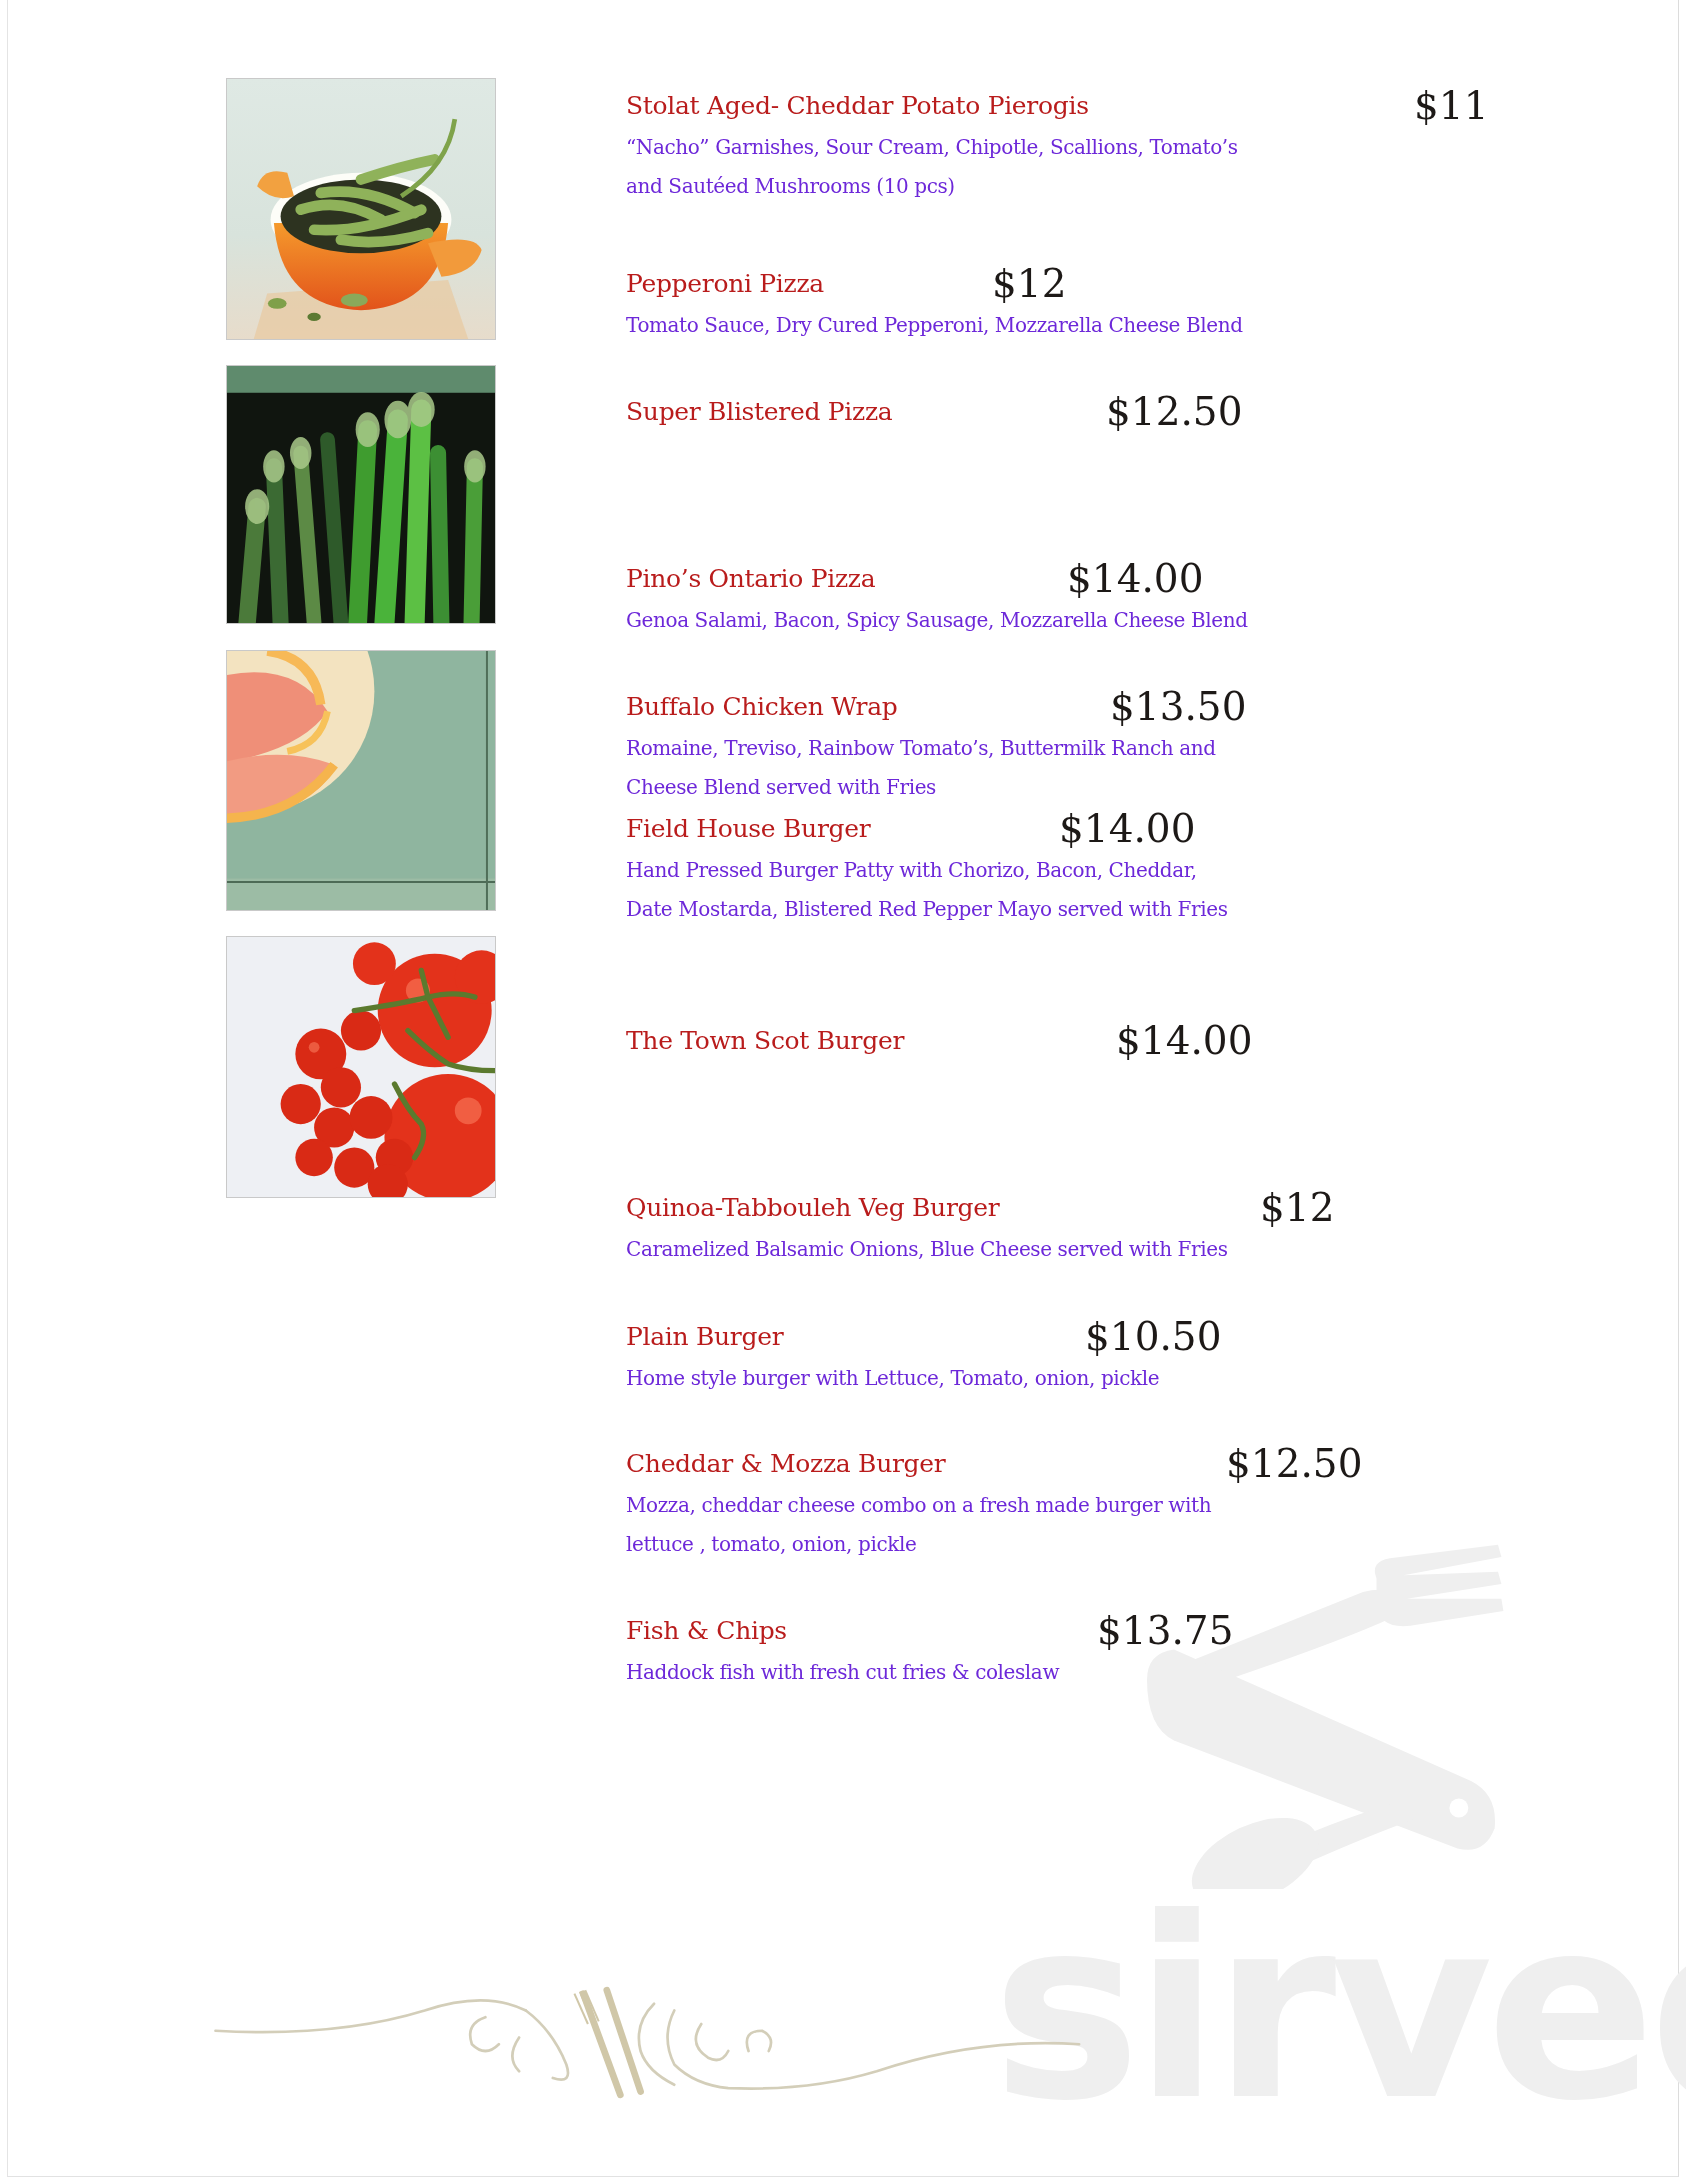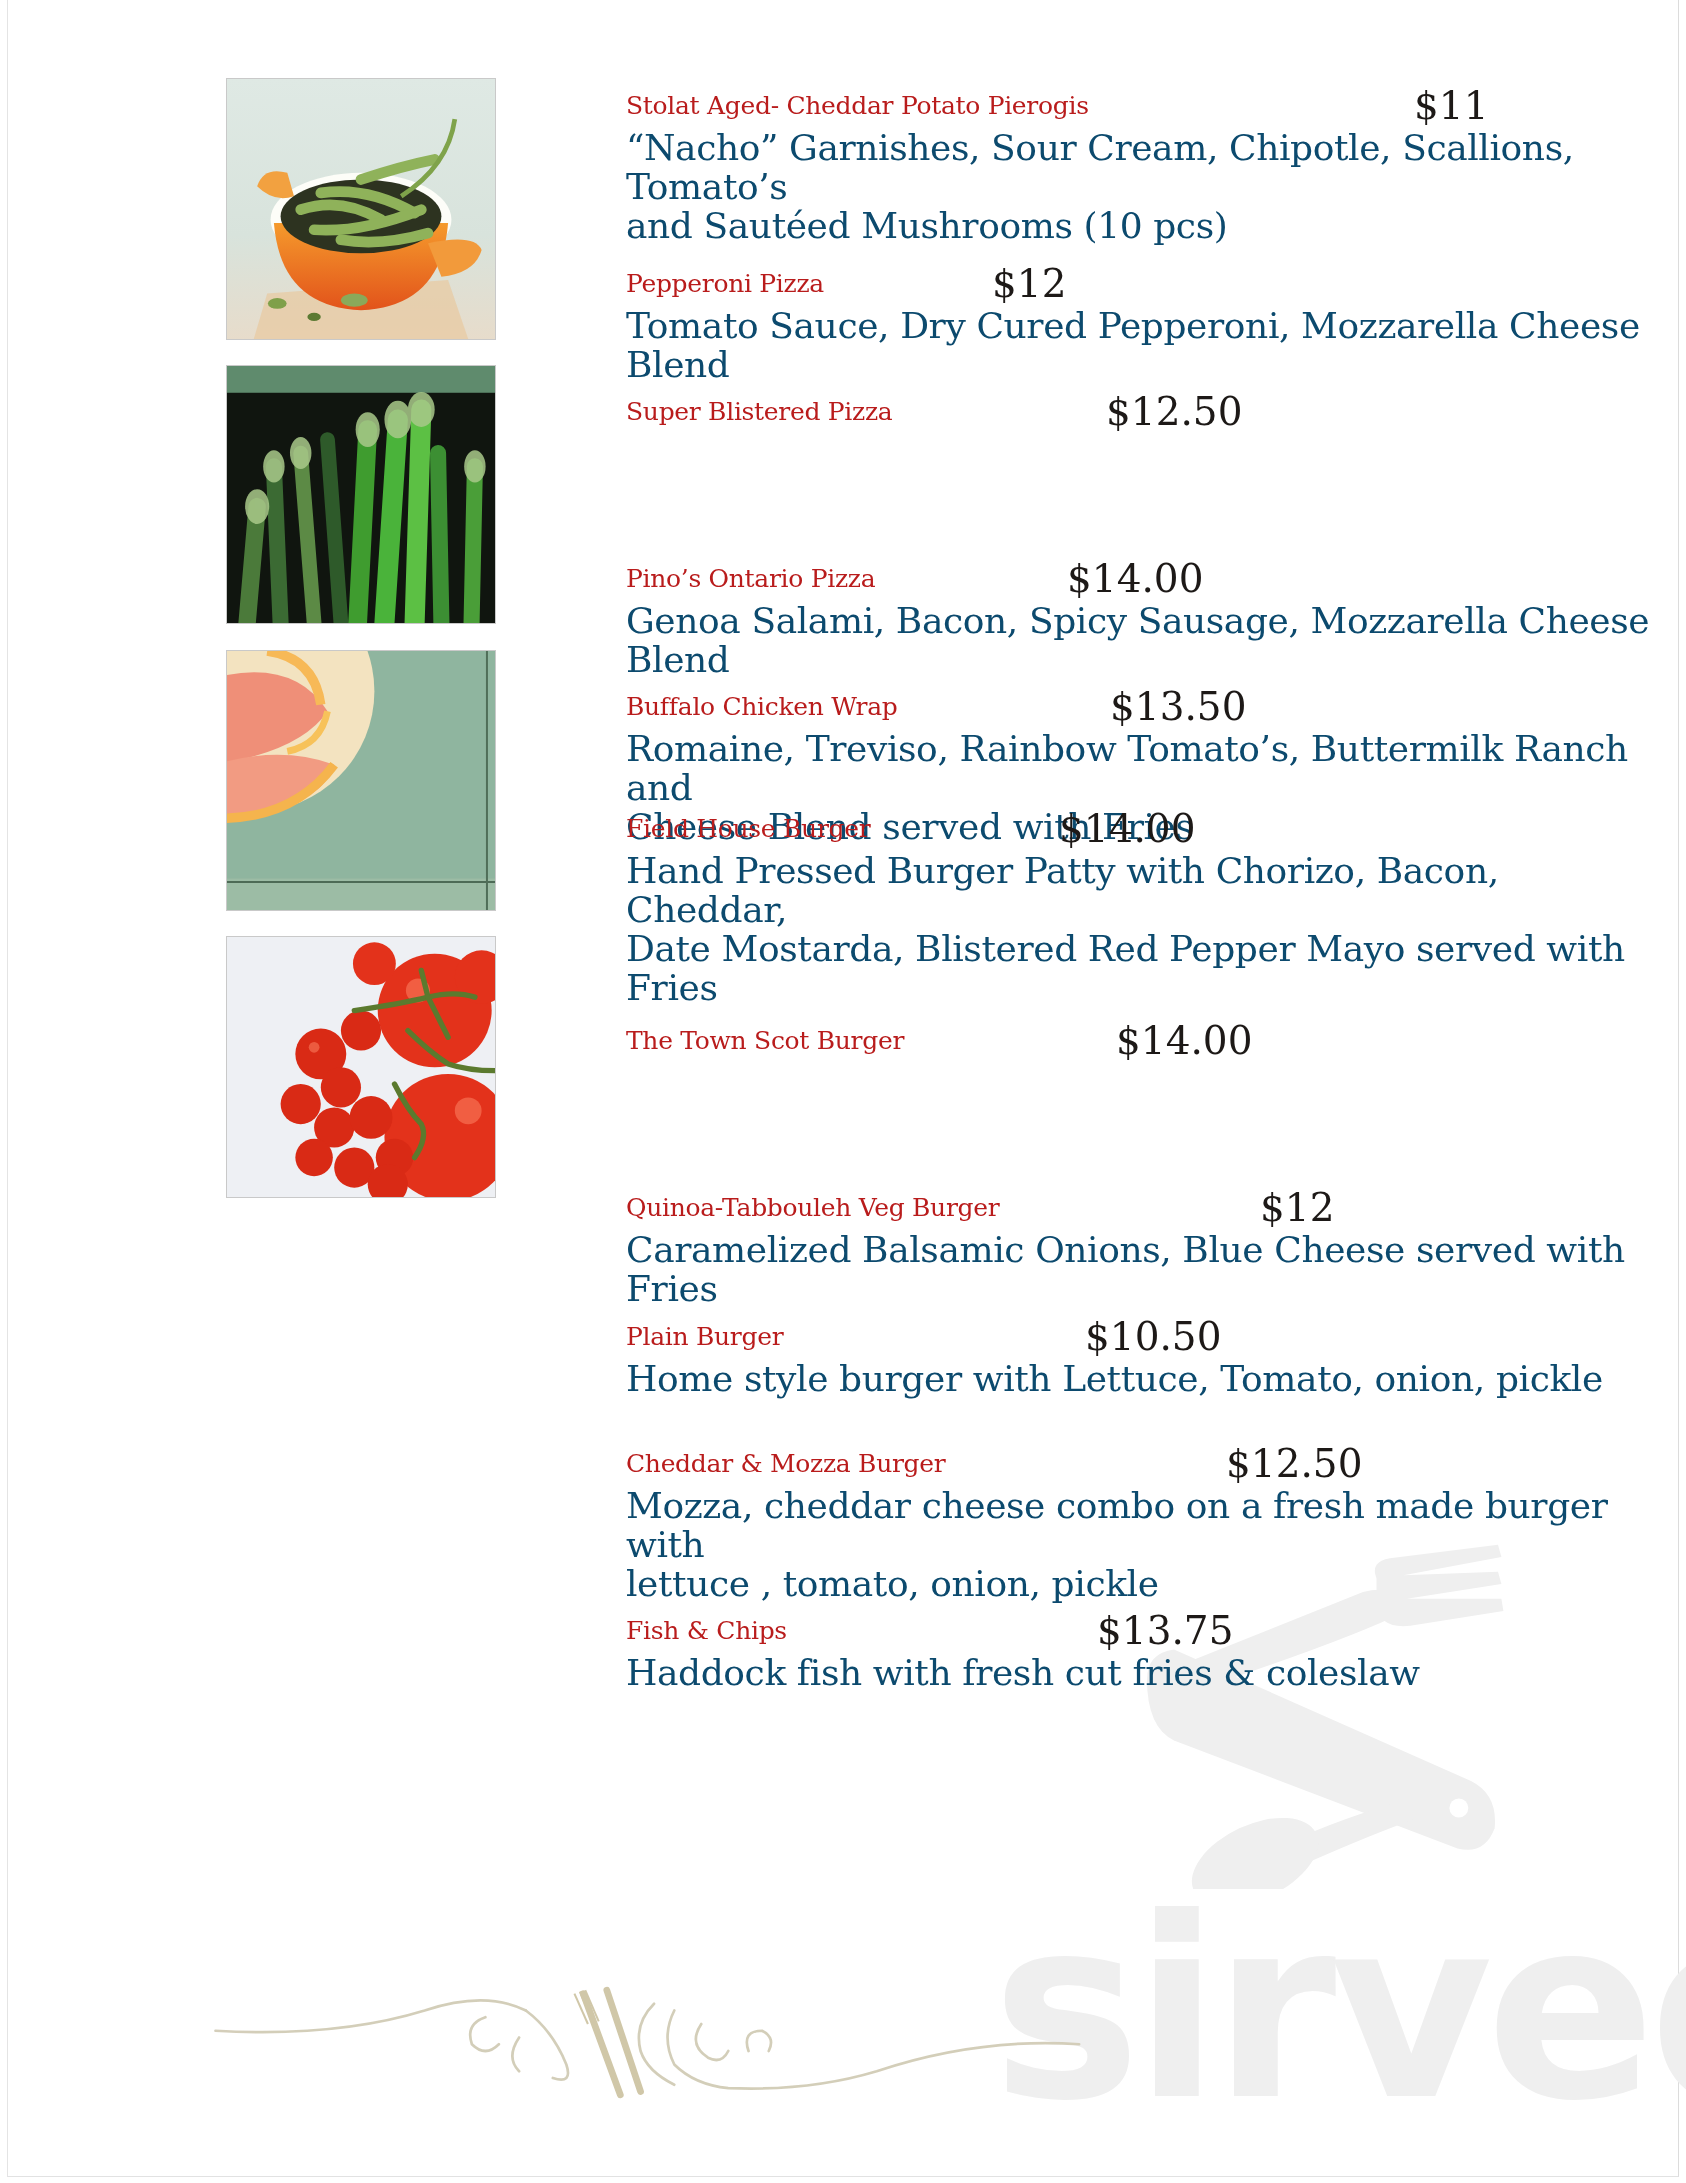--- a/index.html
+++ b/index.html
@@ -62,23 +62,23 @@
     color: #b91c1c;
   }
   .item-price {
     position: absolute;
     top: 0;
     font-size: 39px;
     line-height: 50px;
     color: #1d1917;
   }
   .item-desc {
-    font-size: 36px;
+    font-size: 20px;
     line-height: 39px;
-    color: #0c4a6e;
+    color: #6d28d9;
     letter-spacing: -0.4px;
     white-space: pre-line;
     margin-top: -2.7px;
   }
 
   
   .watermark-logo {
     position: absolute;
     left: 1147px;
     top: 1538px;

